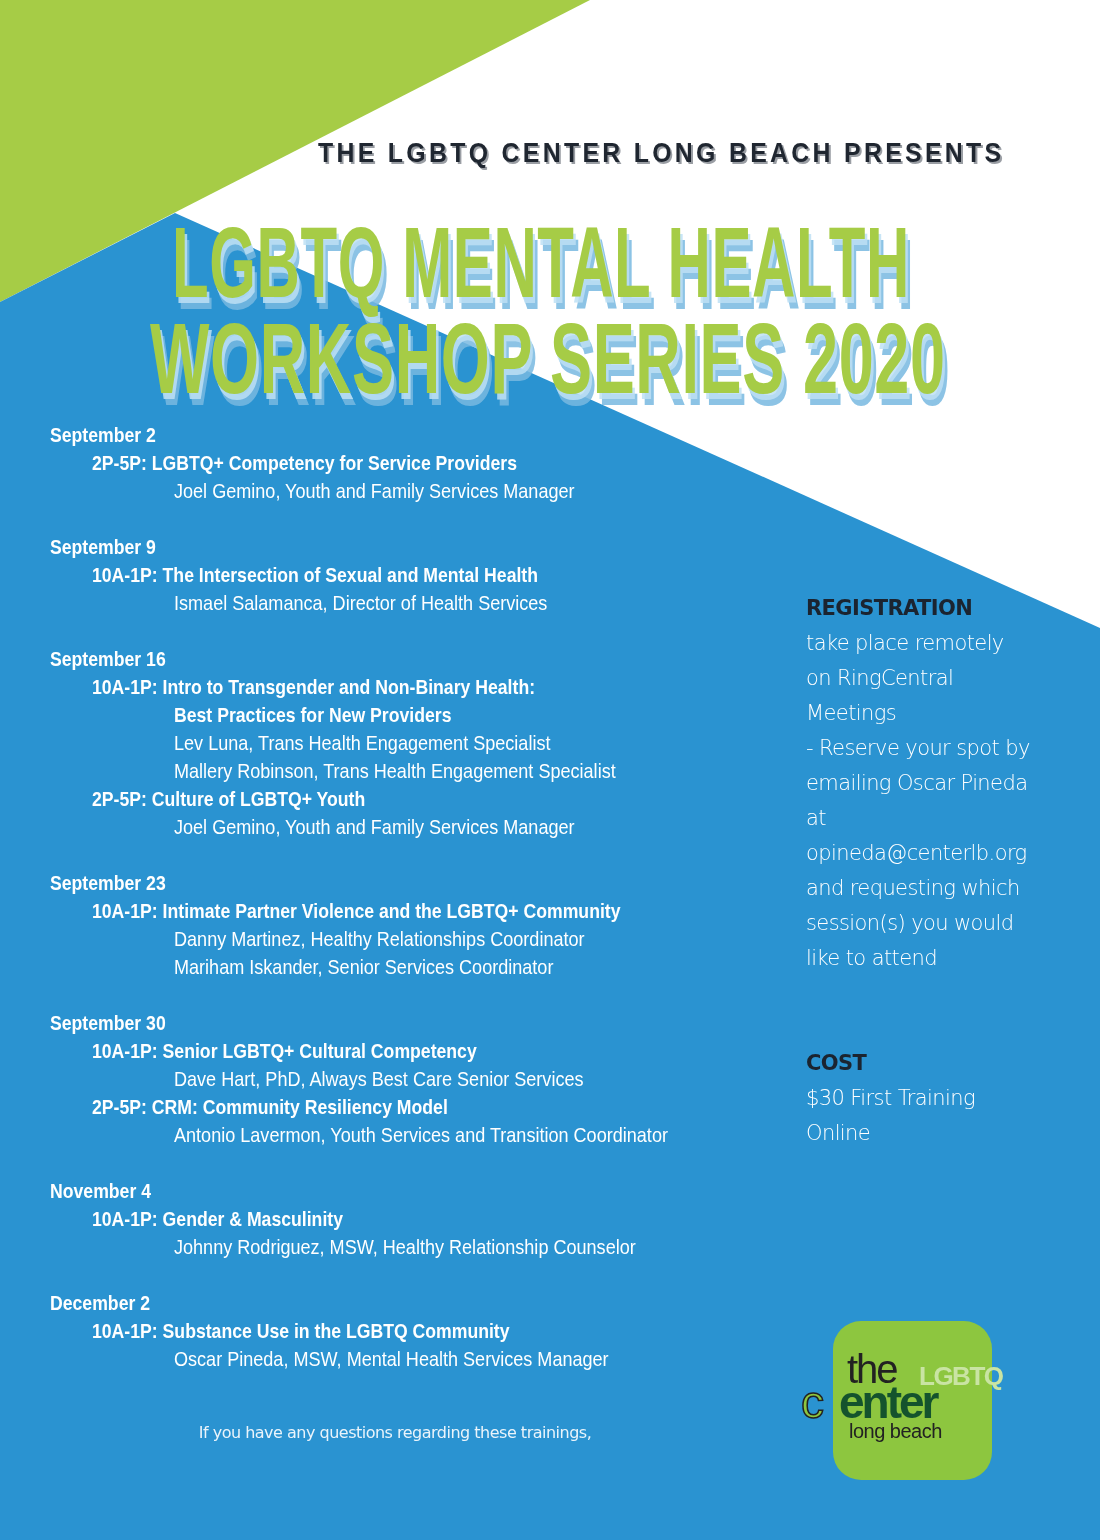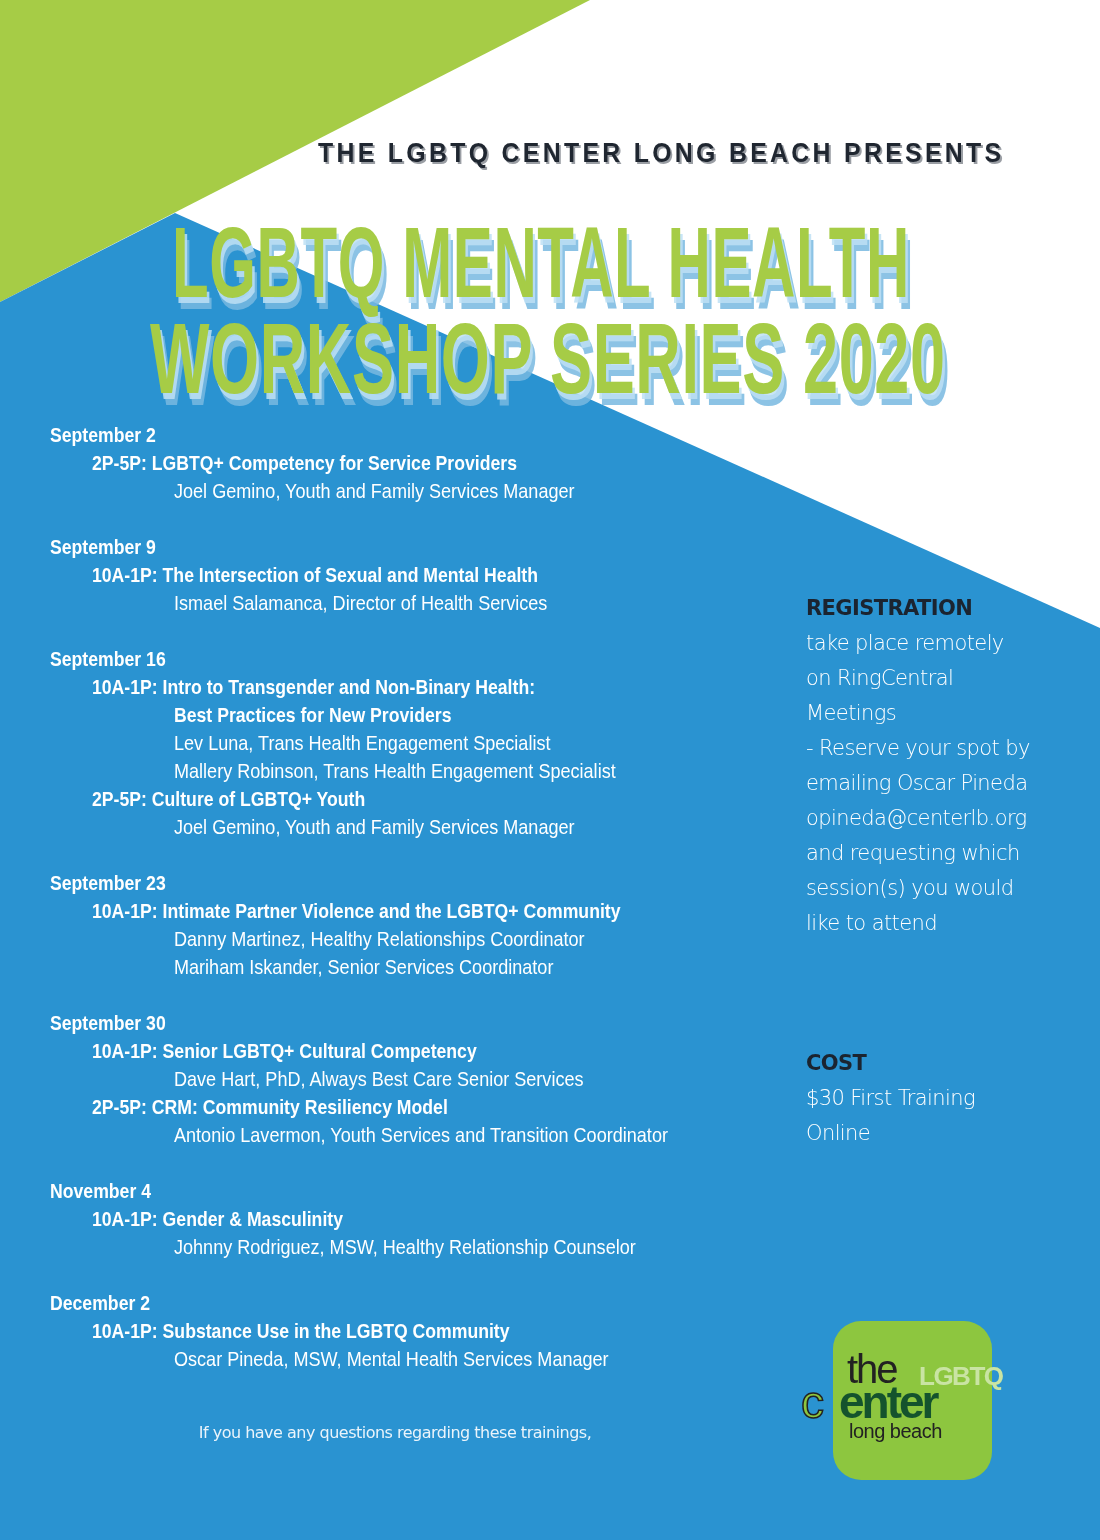--- a/index.html
+++ b/index.html
@@ -118,20 +118,21 @@
   </div>
 </div>
 
 <div class="panel" style="top:591px">
   <div class="pl ph">REGISTRATION</div>
   <div class="pl">take place remotely</div>
   <div class="pl">on RingCentral</div>
   <div class="pl">Meetings</div>
   <div class="pl">- Reserve your spot by</div>
   <div class="pl">emailing Oscar Pineda</div>
+  <div class="pl">at</div>
   <div class="pl">opineda@centerlb.org</div>
   <div class="pl">and requesting which</div>
   <div class="pl">session(s) you would</div>
   <div class="pl">like to attend</div>
 </div>
 
 <div class="panel" style="top:1046px">
   <div class="pl ph">COST</div>
   <div class="pl">$30 First Training</div>
   <div class="pl">Online</div>

